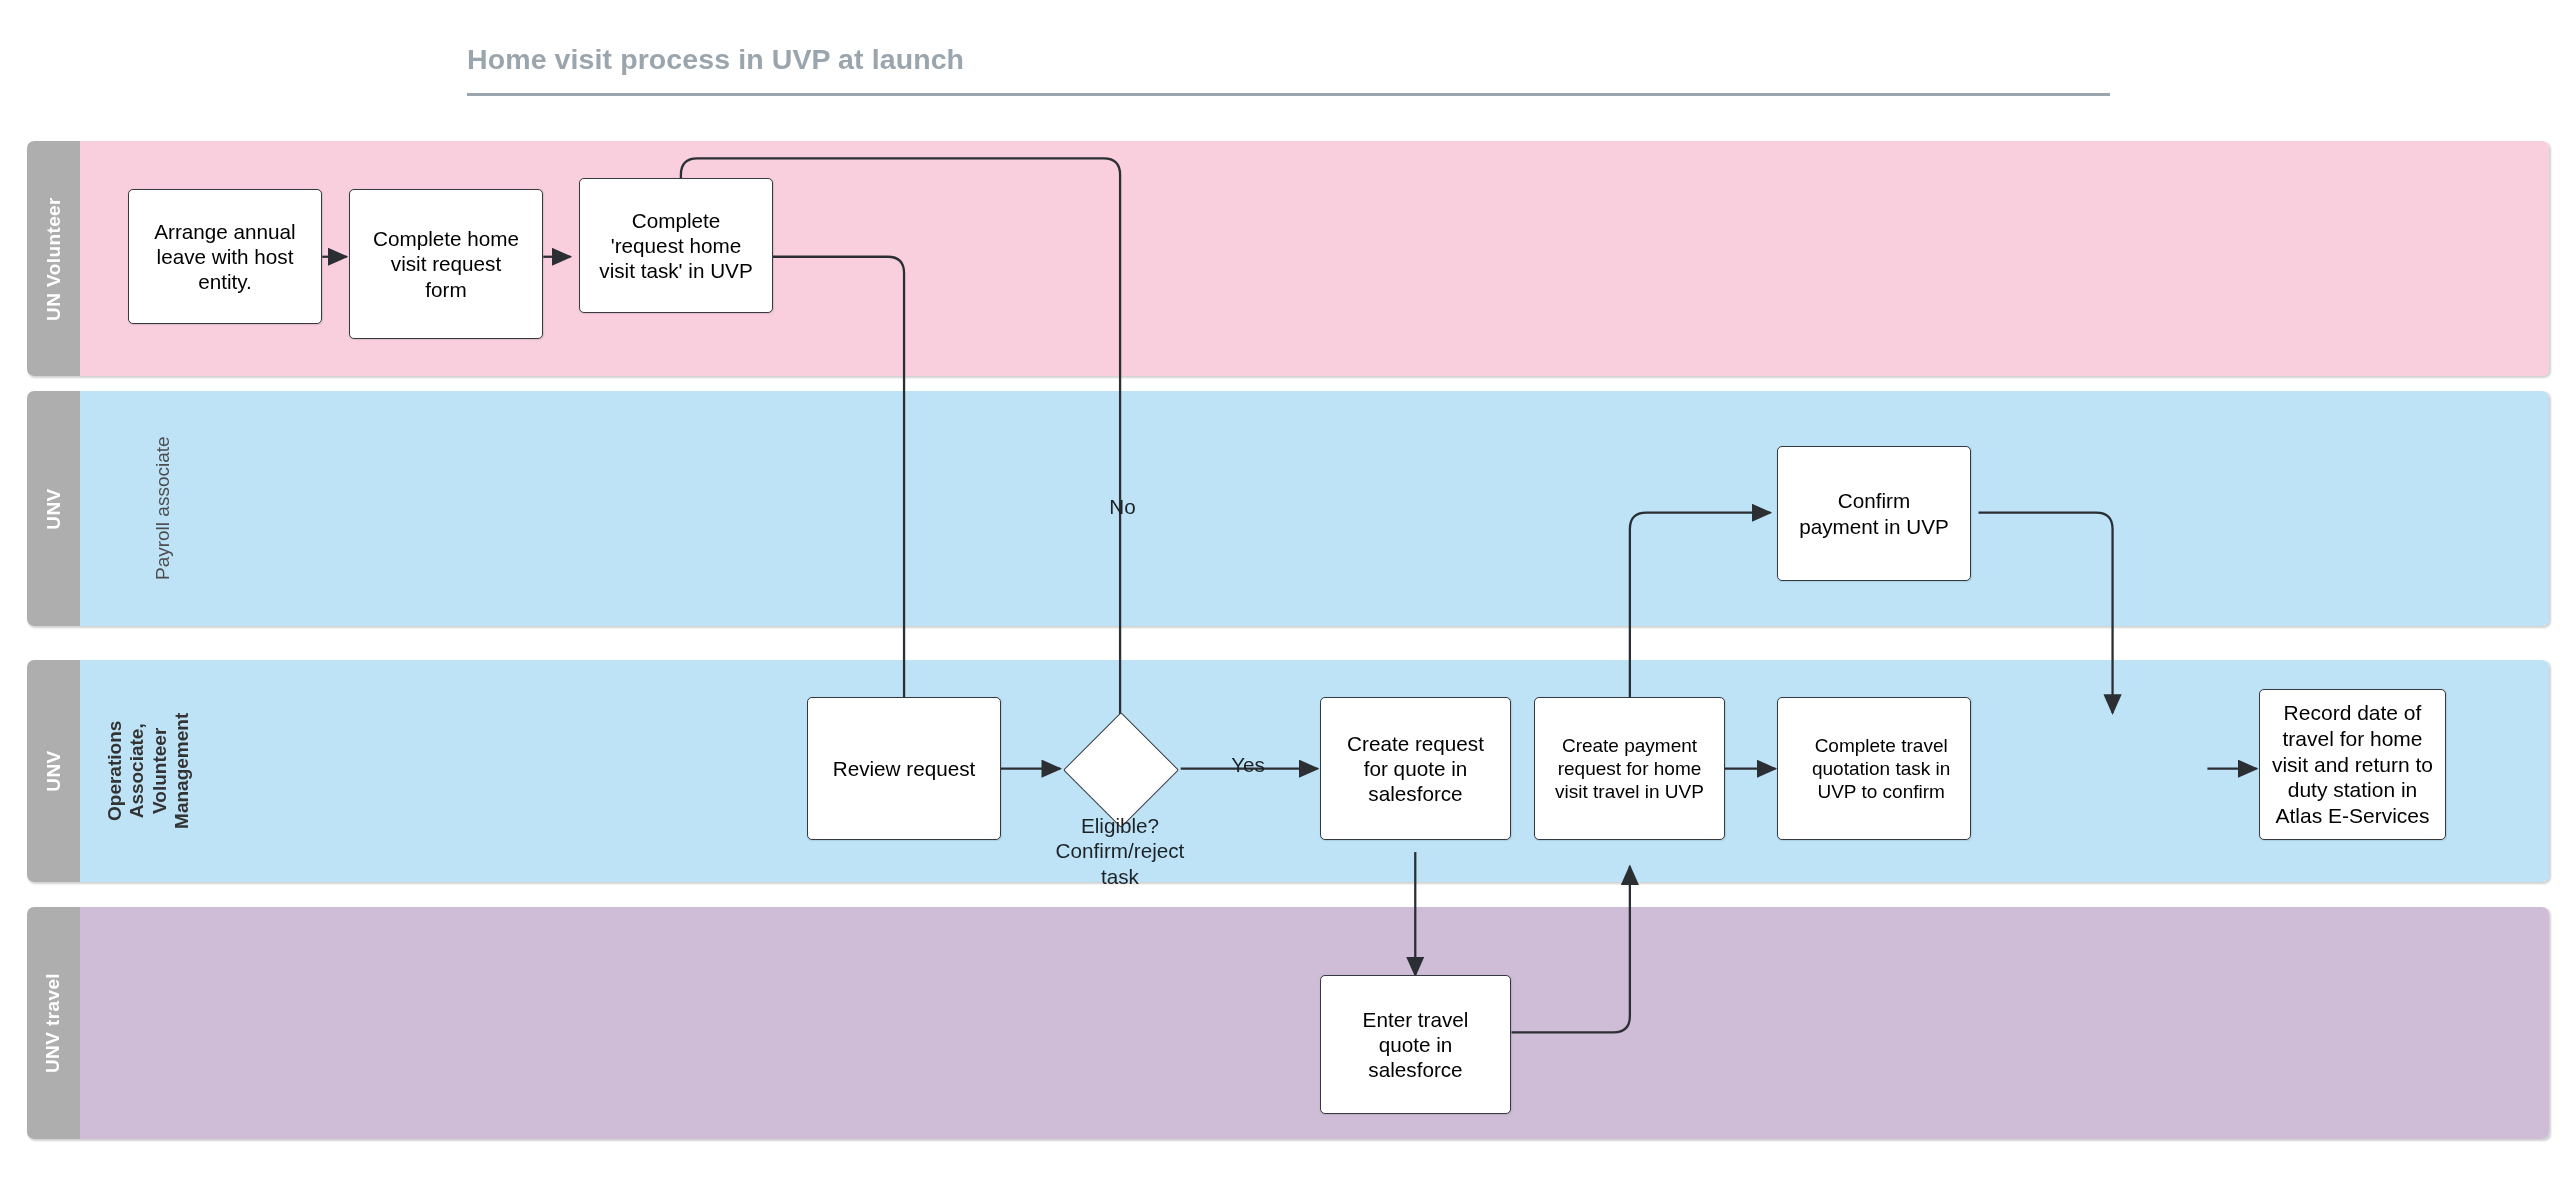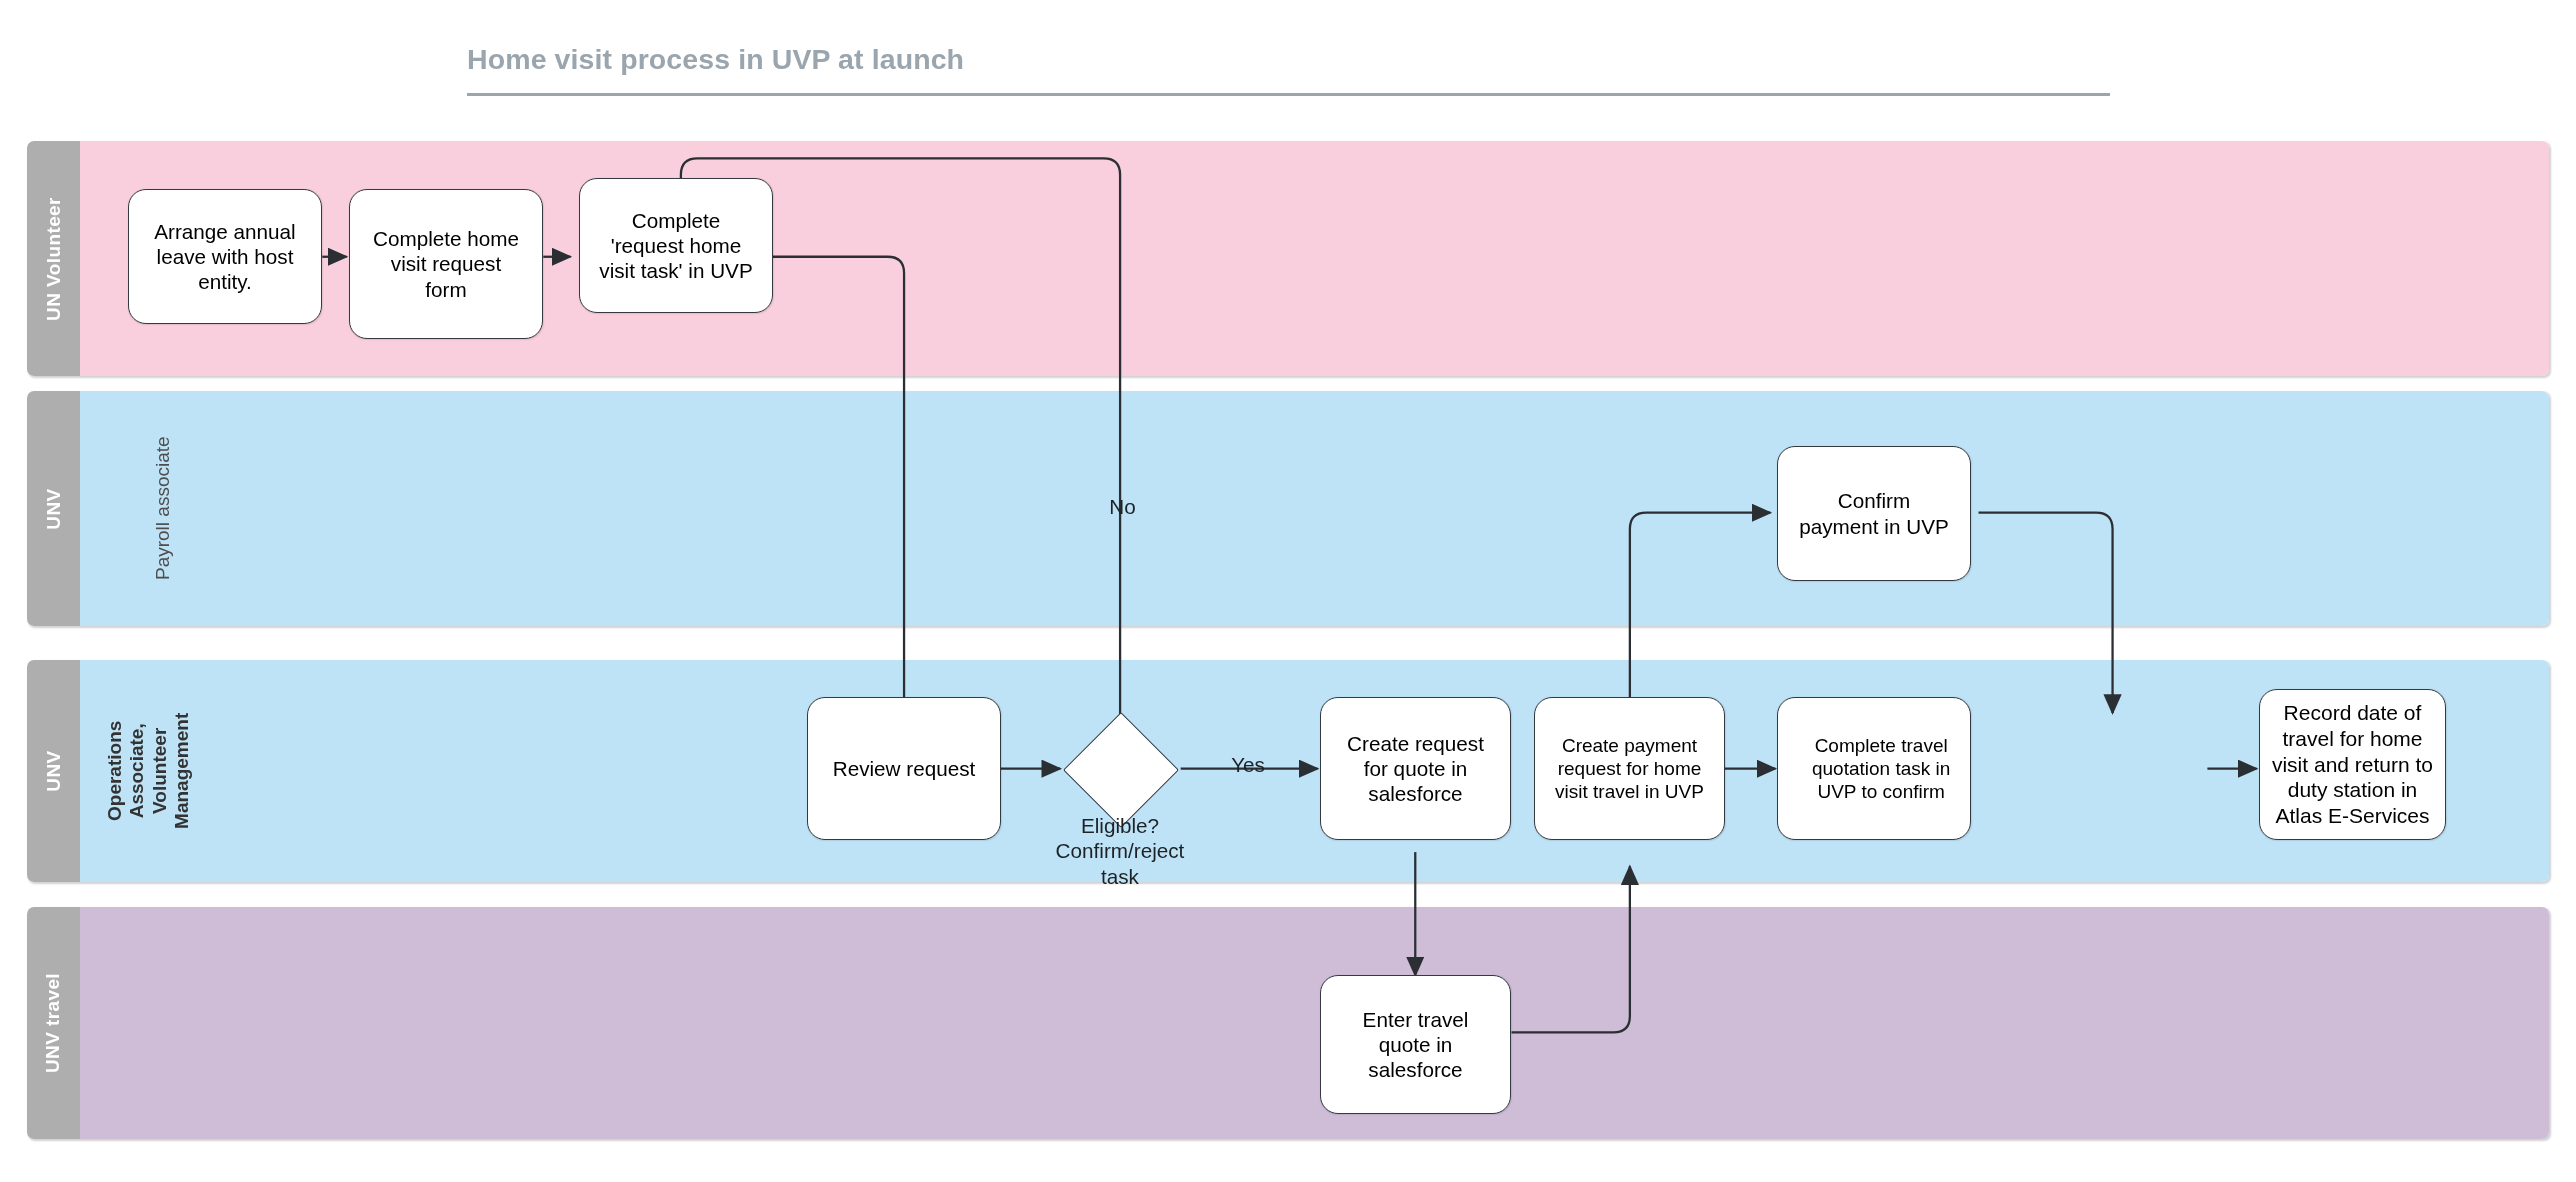--- a/index.html
+++ b/index.html
@@ -49,21 +49,21 @@
   #lane-payroll{left:27px;top:391px;width:2522px;height:235px;}
   #lane-payroll .lane-body{background:#bee3f7;}
   #lane-ops{left:27px;top:660px;width:2522px;height:222px;}
   #lane-ops .lane-body{background:#bee3f7;}
   #lane-travel{left:27px;top:907px;width:2522px;height:232px;}
   #lane-travel .lane-body{background:#cfbdd8;}
 
   
   .node{
     position:absolute;box-sizing:border-box;
-    background:#ffffff;border:1.7px solid #343a40;border-radius:18px;
+    background:#ffffff;border:1.7px solid #343a40;border-radius:5px;
     display:flex;align-items:center;justify-content:center;text-align:center;
     color:#000;font-size:20.7px;line-height:1.22;padding:2.9px 5.7px;
     box-shadow:0.7px 0.7px 1.4px rgba(0,0,0,.10);
   }
   .node span{display:block;white-space:pre-line;}
 
   
   #node-eligible{
     position:absolute;width:80px;height:80px;background:#fff;
     border:1.7px solid #343a40;transform:rotate(45deg);border-radius:2.1px;

